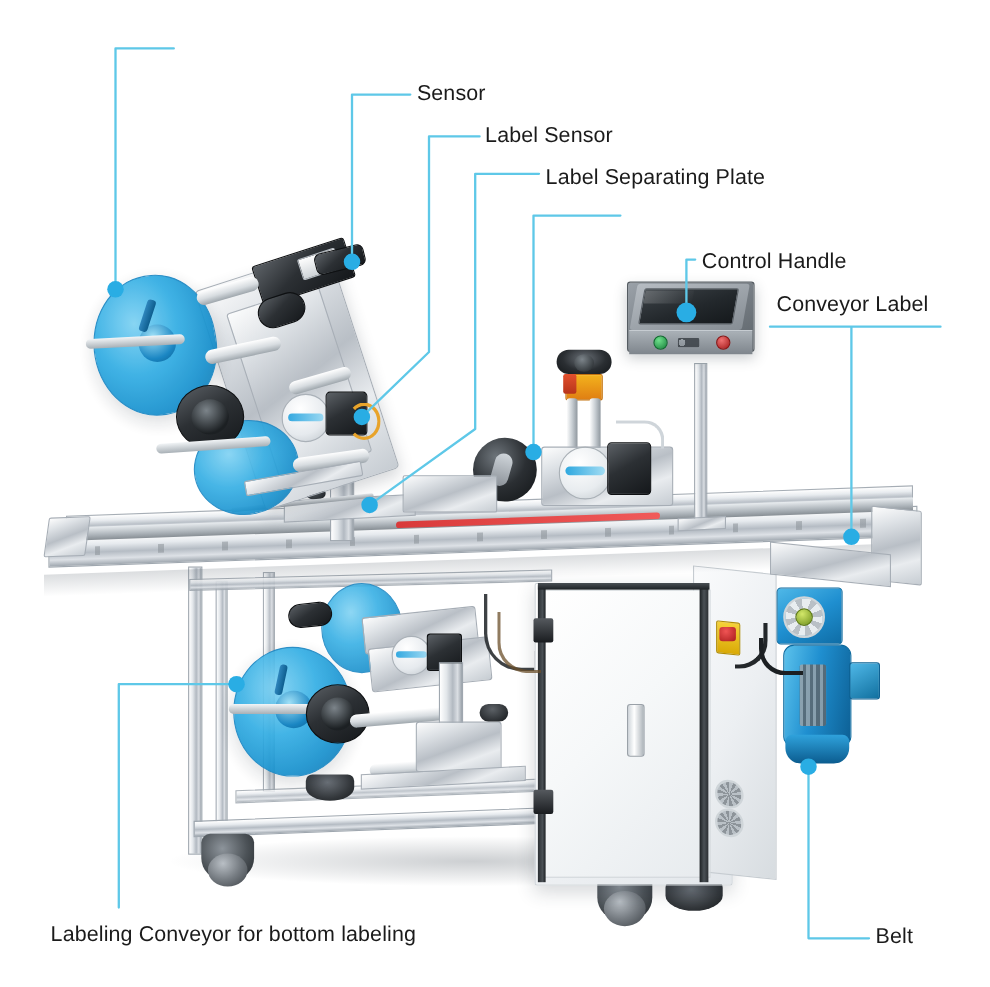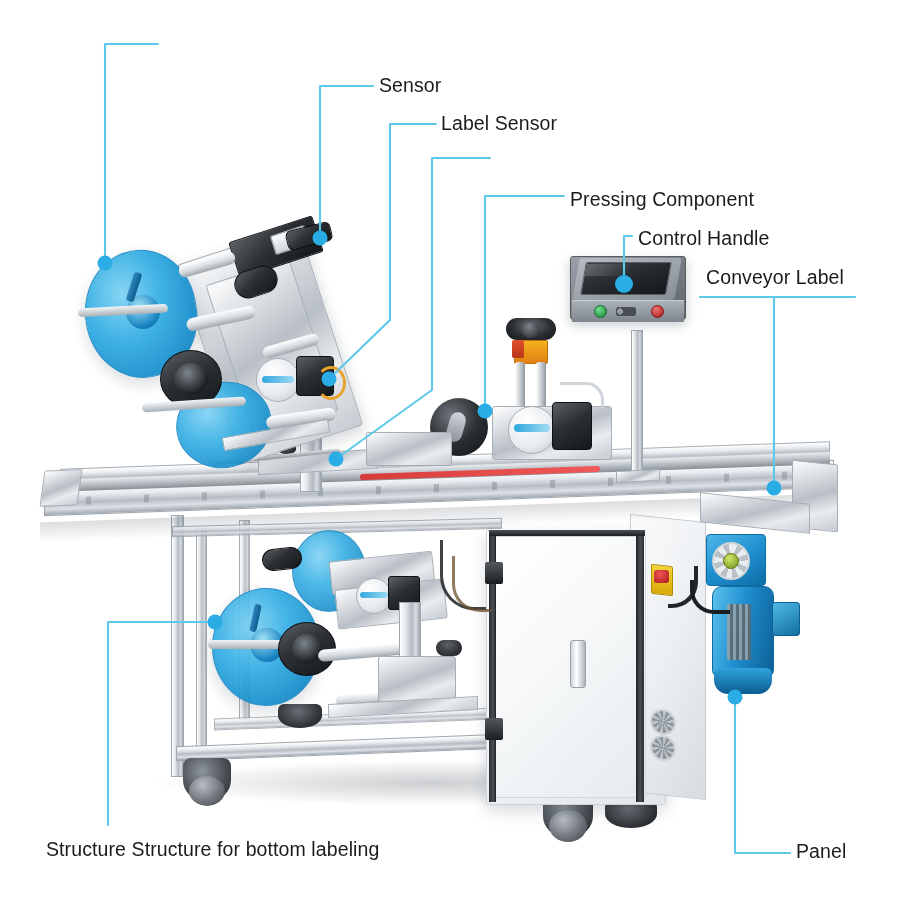--- a/index.html
+++ b/index.html
@@ -253,19 +253,19 @@
       <circle cx="485" cy="411" r="7.5"></circle>
       <circle cx="624" cy="284" r="9"></circle>
       <circle cx="774" cy="488" r="7.5"></circle>
       <circle cx="215" cy="622" r="7.5"></circle>
       <circle cx="735" cy="697" r="7.5"></circle>
     </g>
   </svg>
 
   <div class="callout" style="left:379px;top:76px;">Sensor</div>
   <div class="callout" style="left:441px;top:114px;">Label Sensor</div>
-  <div class="callout" style="left:570px;top:190px;">Pressing Component</div>
+  <div class="callout" style="left:496px;top:152px;">Label Separating Plate</div>
   <div class="callout" style="left:638px;top:229px;">Control Handle</div>
   <div class="callout" style="left:706px;top:268px;">Conveyor Label</div>
-  <div class="callout" style="left:46px;top:840px;">Structure Structure for bottom labeling</div>
-  <div class="callout" style="left:796px;top:842px;">Panel</div>
+  <div class="callout" style="left:46px;top:840px;">Labeling Conveyor for bottom labeling</div>
+  <div class="callout" style="left:796px;top:842px;">Belt</div>
 
 </div>
 
 </body></html>

